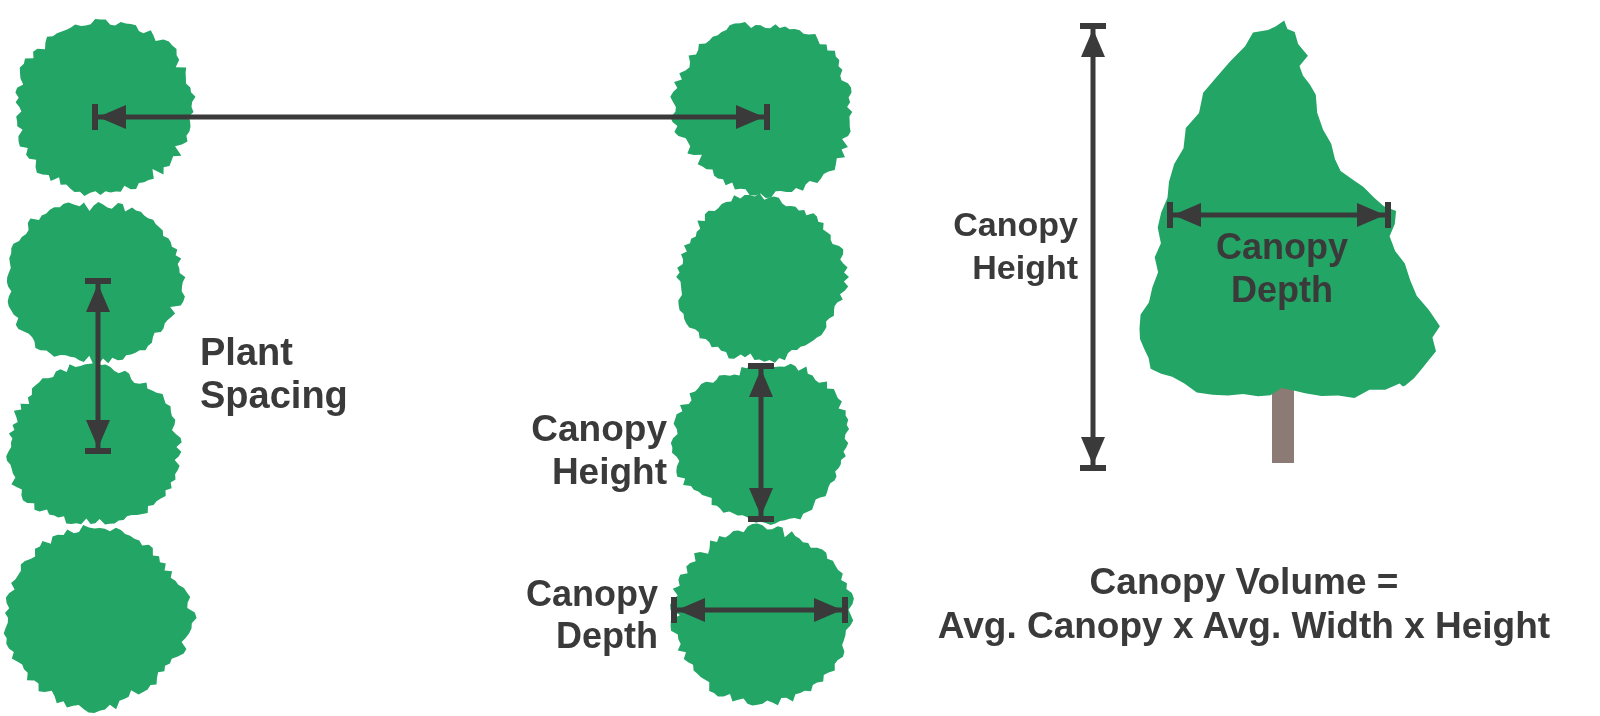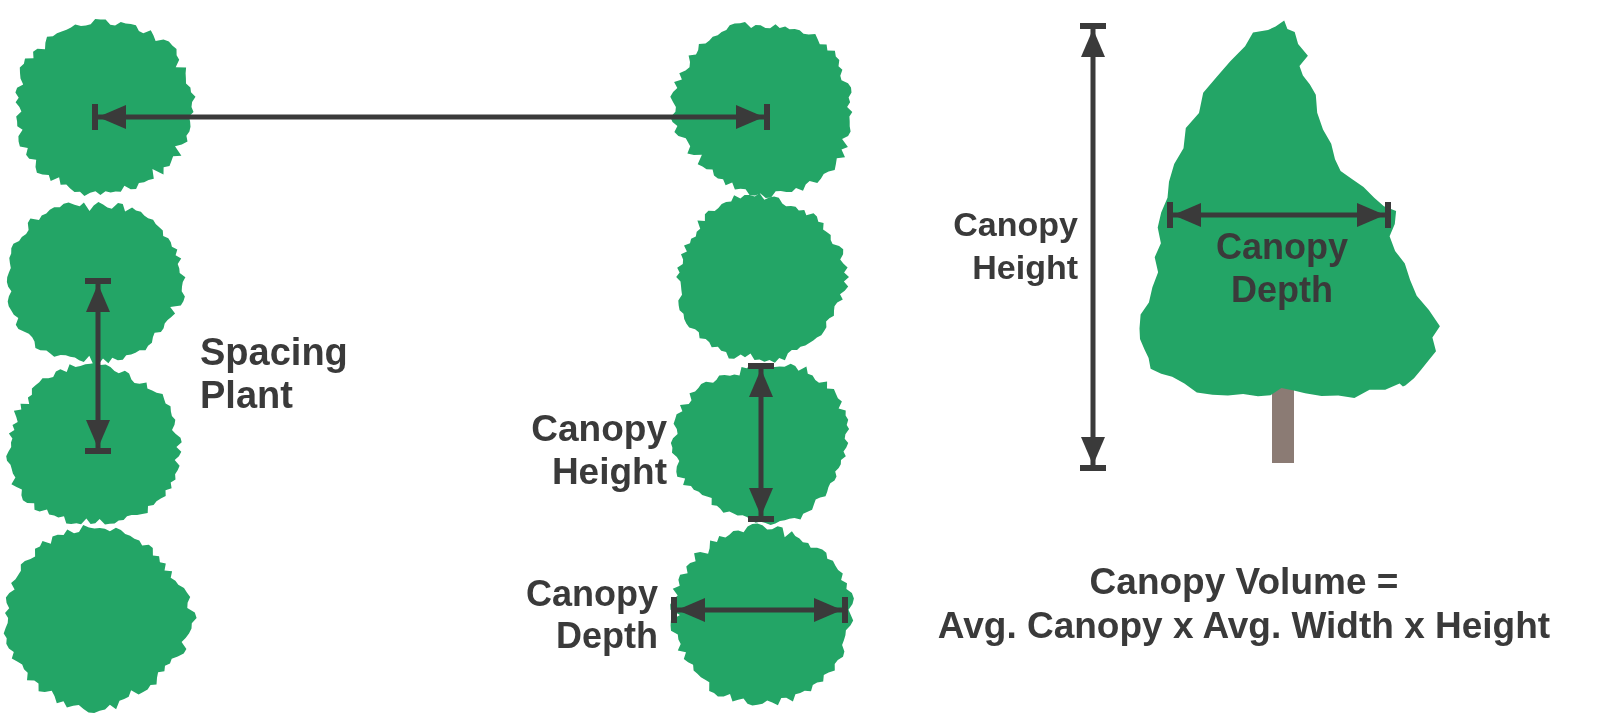--- a/index.html
+++ b/index.html
@@ -72,22 +72,22 @@
         <line x1="1170" y1="215" x2="1388" y2="215" stroke="#3a3a3a" stroke-width="5"></line>
         <line x1="1170" y1="228" x2="1170" y2="202" stroke="#3a3a3a" stroke-width="6"></line>
         <polygon points="1173.0,215.0 1201.0,227.0 1201.0,203.0" fill="#3a3a3a"></polygon>
         <line x1="1388" y1="228" x2="1388" y2="202" stroke="#3a3a3a" stroke-width="6"></line>
         <polygon points="1385.0,215.0 1357.0,227.0 1357.0,203.0" fill="#3a3a3a"></polygon>
       </g>
     </svg>
 
 
   <div class="lbl lbl-plant-spacing" style="color: rgb(58, 58, 58);">
+    <div>Plant</div>
     <div>Spacing</div>
-    <div>Plant</div>
   </div>
 
   <div class="lbl lbl-canopy-width" style="color: rgb(58, 58, 58);">
     <div>Canopy</div>
     <div>Height</div>
   </div>
 
   <div class="lbl lbl-canopy-depth" style="color: rgb(58, 58, 58);">
     <div>Canopy</div>
     <div>Depth</div>

